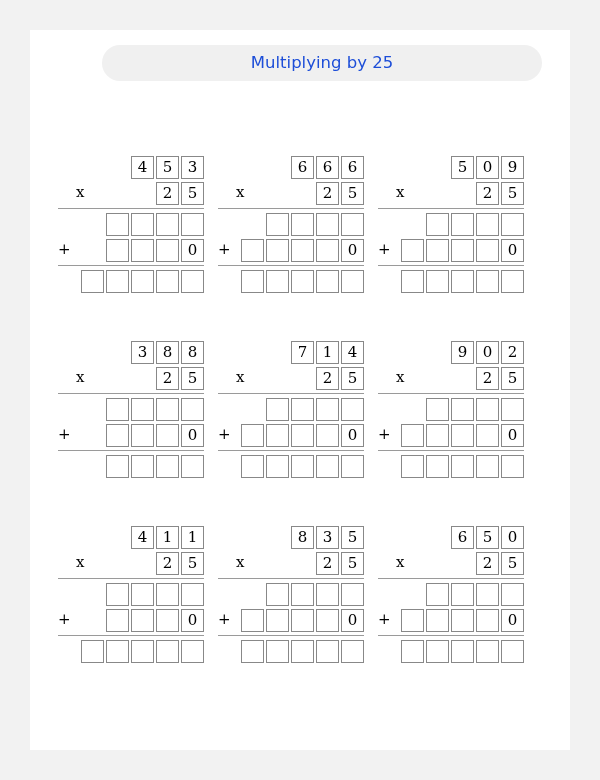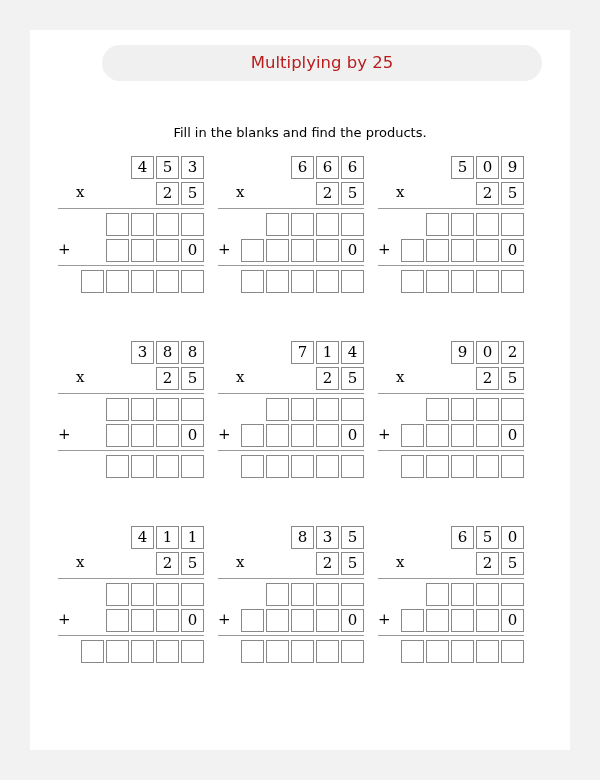--- a/index.html
+++ b/index.html
@@ -36,21 +36,21 @@
   }
   .title-text {
     position: absolute;
     left: 0;
     top: 0;
     width: 440px;
     height: 36px;
     line-height: 36px;
     text-align: center;
     font-size: 16.5px;
-    color: #b91c1c;
+    color: #1d4ed8;
     font-family: "DejaVu Sans", sans-serif;
   }
 
   .namerow {
     position: absolute;
     left: 40px;
     top: 58px;
     width: 462px;
     height: 22px;
     font-size: 14.5px;
@@ -164,21 +164,20 @@
 </head>
 <body>
 
 <div class="page">
 
   <div class="title-pill">
     <div class="title-text">Multiplying by 25</div>
   </div>
 
 
-  <div class="instruction">Fill in the blanks and find the products.</div>
 
   <div class="grid" id="grid">
       <div class="prow">
         <div class="problem c0">
           <div class="stack">
             <div class="line">
               <div class="cell">4</div>
               <div class="cell">5</div>
               <div class="cell">3</div>
             </div>

